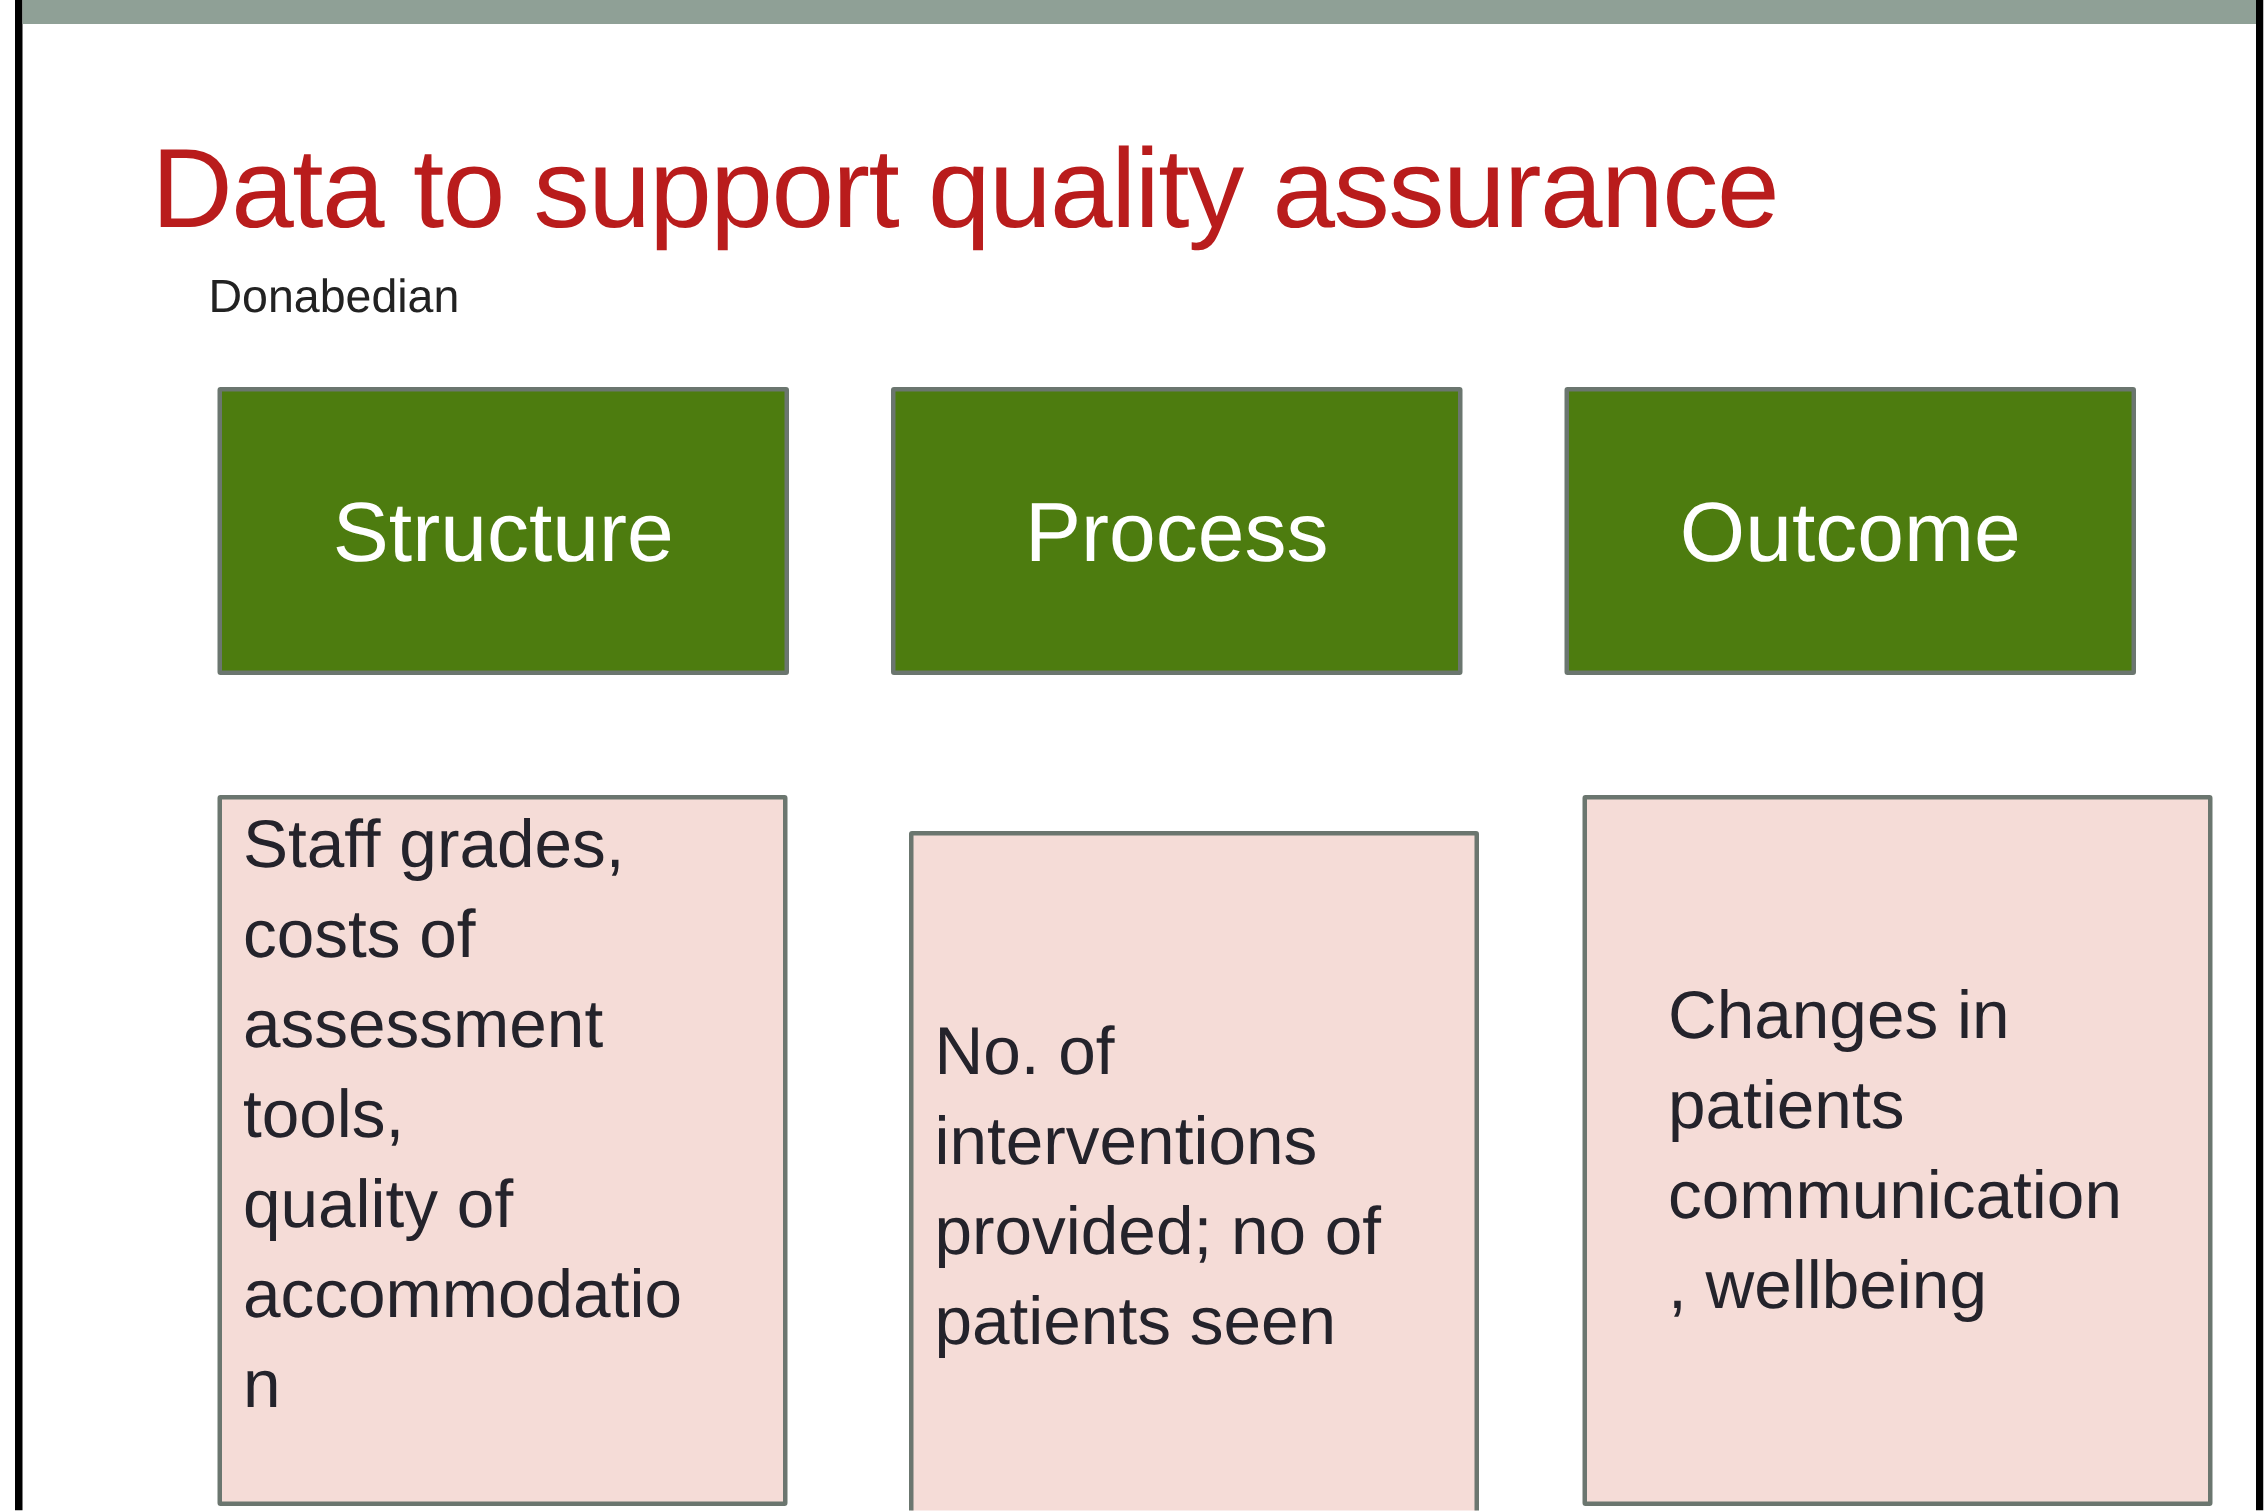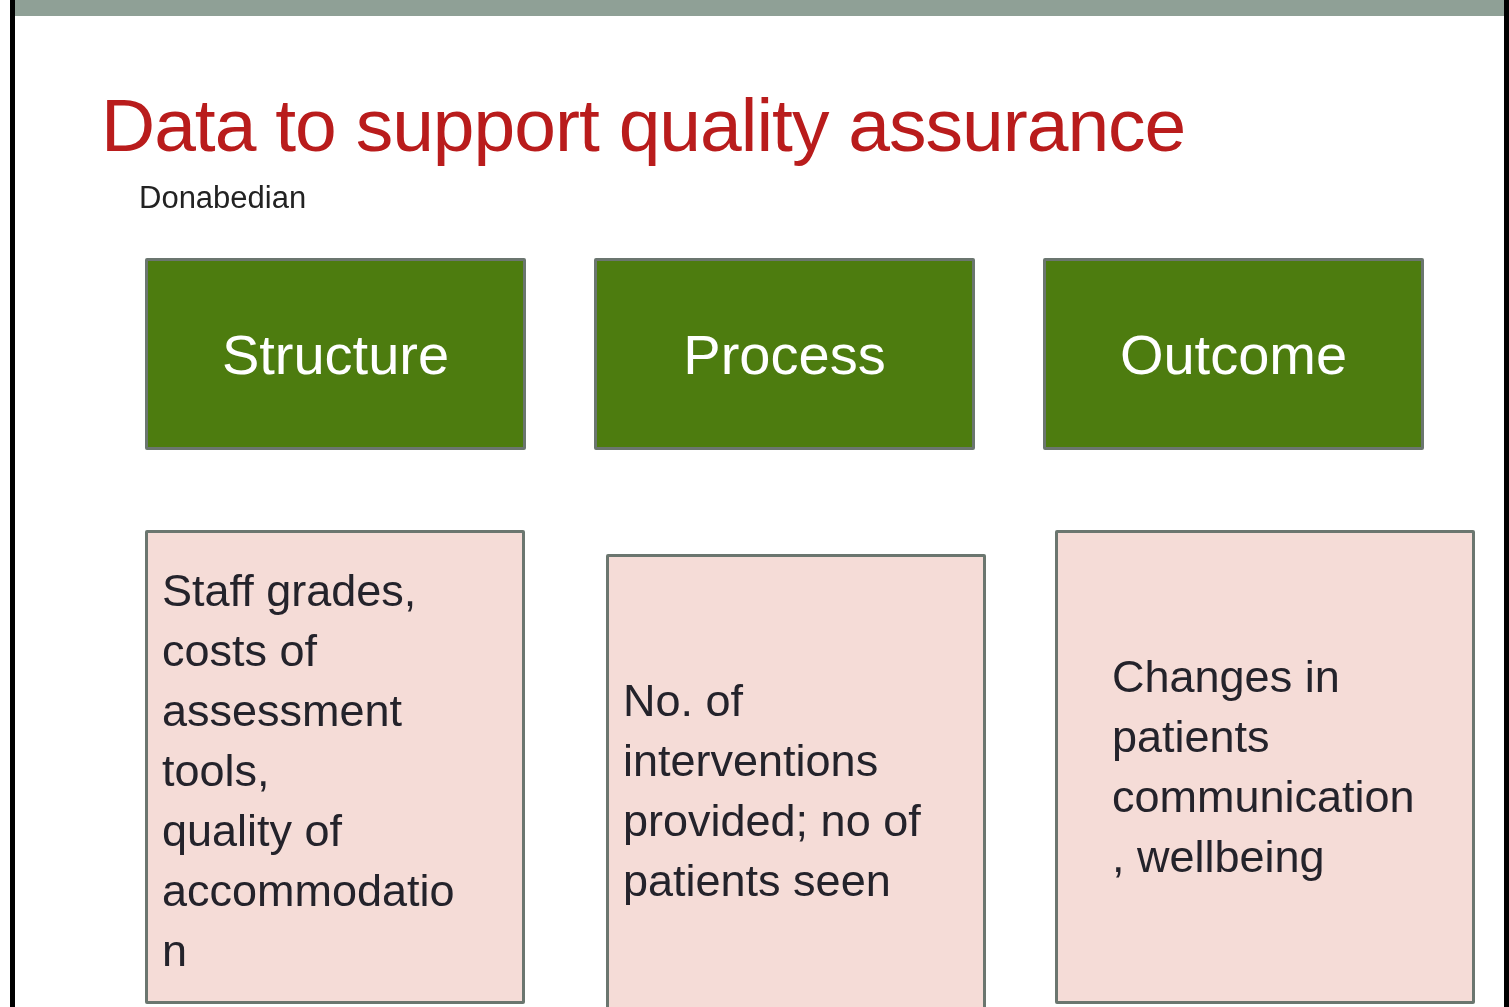--- a/index.html
+++ b/index.html
@@ -28,21 +28,21 @@
   }
   .detail-box {
     position: absolute; top: 530px; width: 374px; height: 468px;
     background: #f5dcd7; border: 3px solid #6b766f; border-radius: 2px;
     box-sizing: content-box;
     display: flex; align-items: center;
     color: #24232b; font-size: 45px; line-height: 60px;
   }
   .detail-text { padding-left: 14px; white-space: pre-line; }
   .detail-box.top-aligned { align-items: flex-start; }
-  .detail-box.top-aligned .detail-text { padding-top: 28px; }
+  .detail-box.top-aligned .detail-text { }
 </style>
 </head>
 <body>
 
 <div class="frame-left"></div>
 <div class="frame-right"></div>
 <div class="top-bar"></div>
 
 <div class="title">Data to support quality assurance</div>
 

